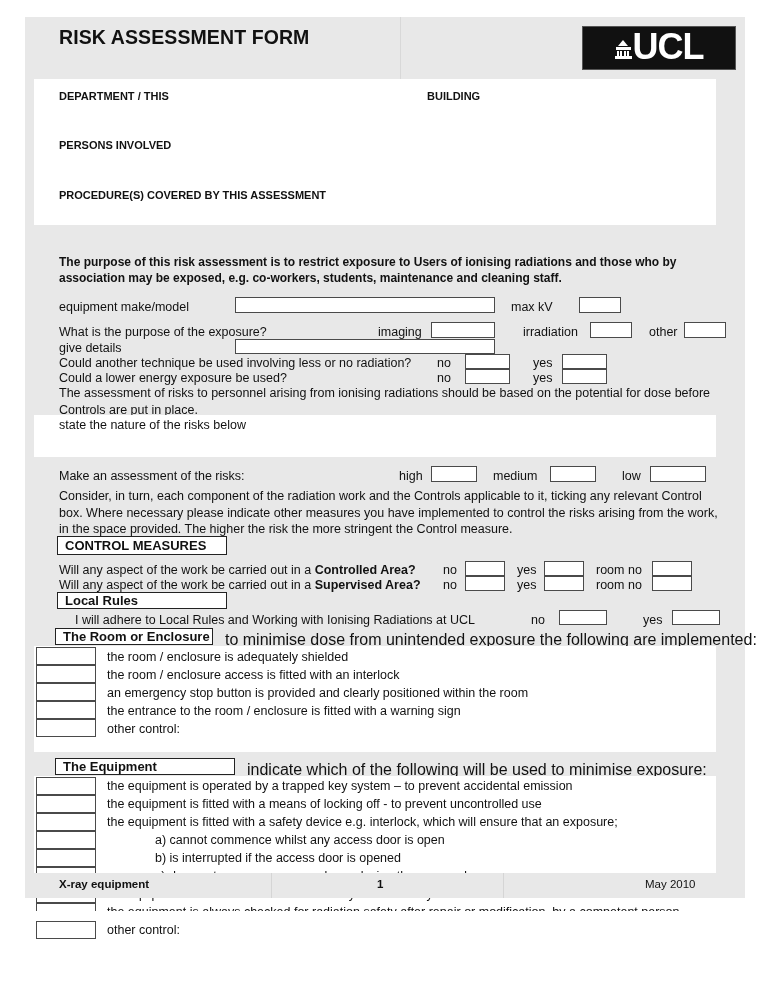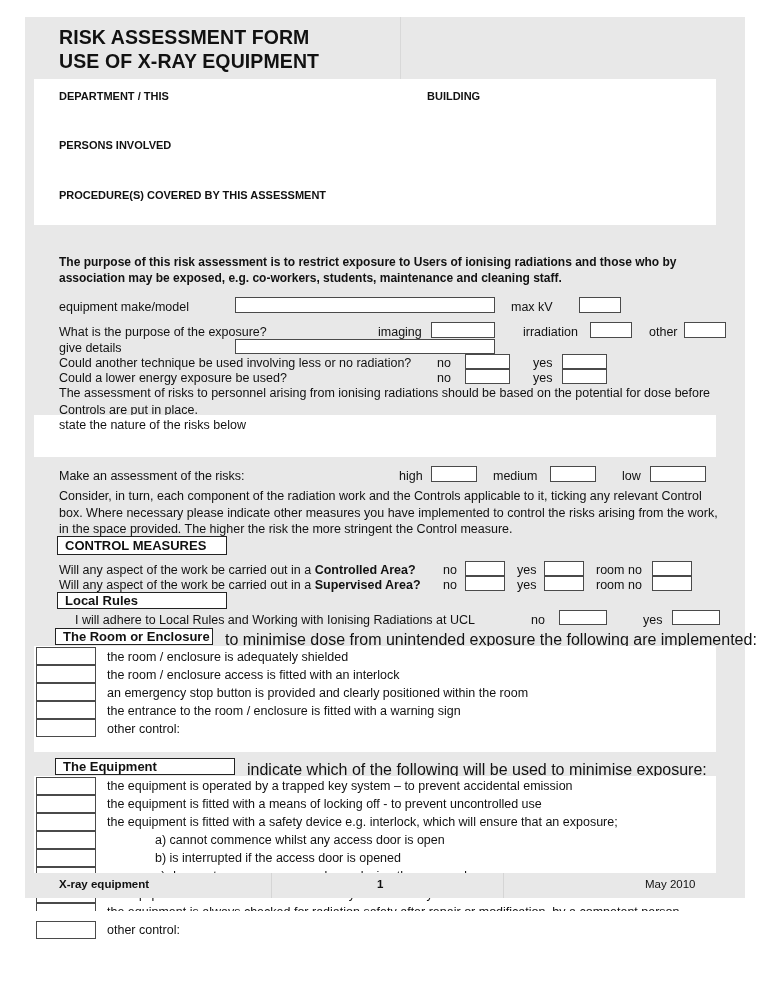--- a/index.html
+++ b/index.html
@@ -240,21 +240,31 @@
 </style>
 </head>
 <body>
 
 <div class="page">
 
   <div class="header-band">
     <div class="header-divider"></div>
     <div class="title-block">
       <div class="title-line">RISK ASSESSMENT FORM</div>
-      <div class="title-line">USE OF X-RAY EQUIPMENT</div>
+    </div>
+    <div class="ucl-logo">
+      <div class="ucl-inner">
+        <span class="ucl-portico">
+          <span class="roof"></span>
+            <span class="band"></span>
+            <span class="cols"></span>
+            <span class="base"></span>
+        </span>
+        <span class="ucl-text">UCL</span>
+      </div>
     </div>
   </div>
 
   <div class="info-block">
     <div class="info-label" style="left:25px; top:11px;">DEPARTMENT / THIS</div>
     <div class="info-label" style="left:393px; top:11px;">BUILDING</div>
 
     <div class="info-label" style="left:25px; top:60px;">PERSONS INVOLVED</div>
 
     <div class="info-label" style="left:25px; top:110px;">PROCEDURE(S) COVERED BY THIS ASSESSMENT</div>

